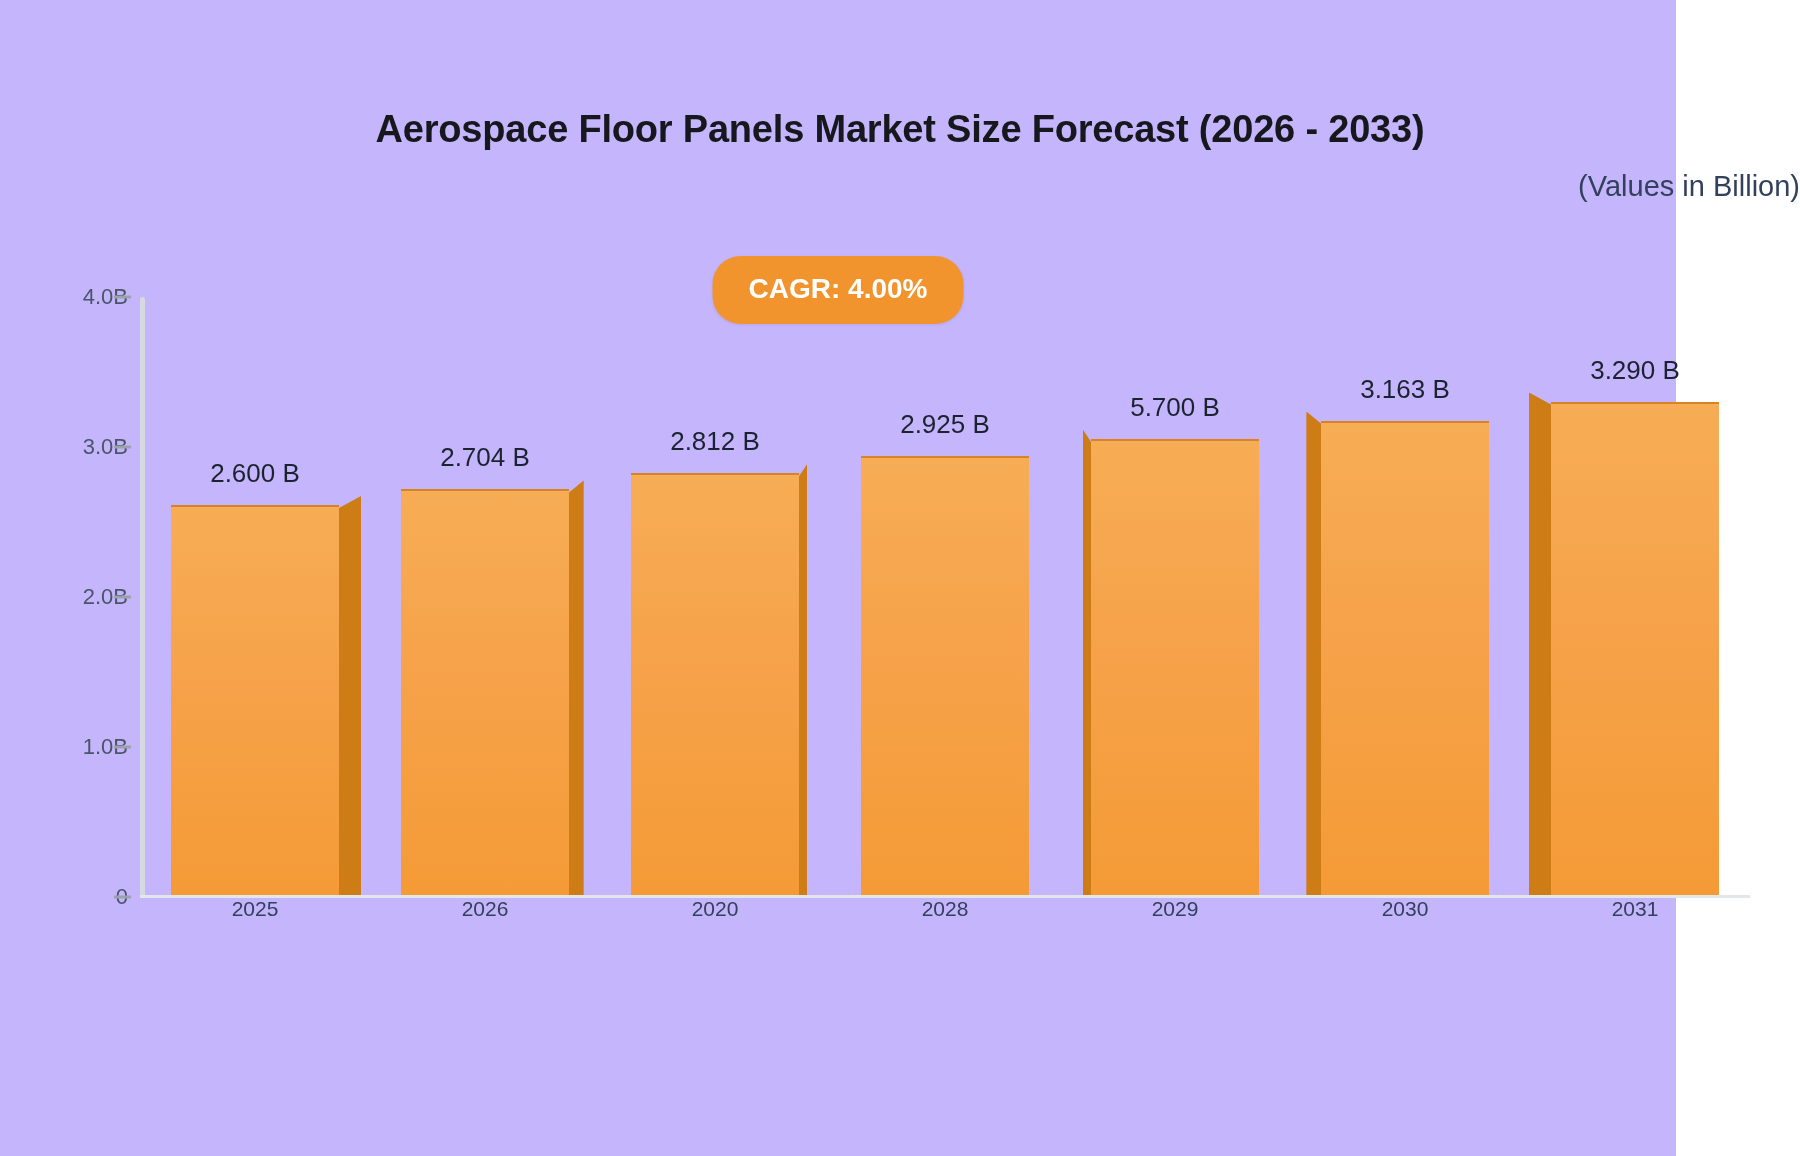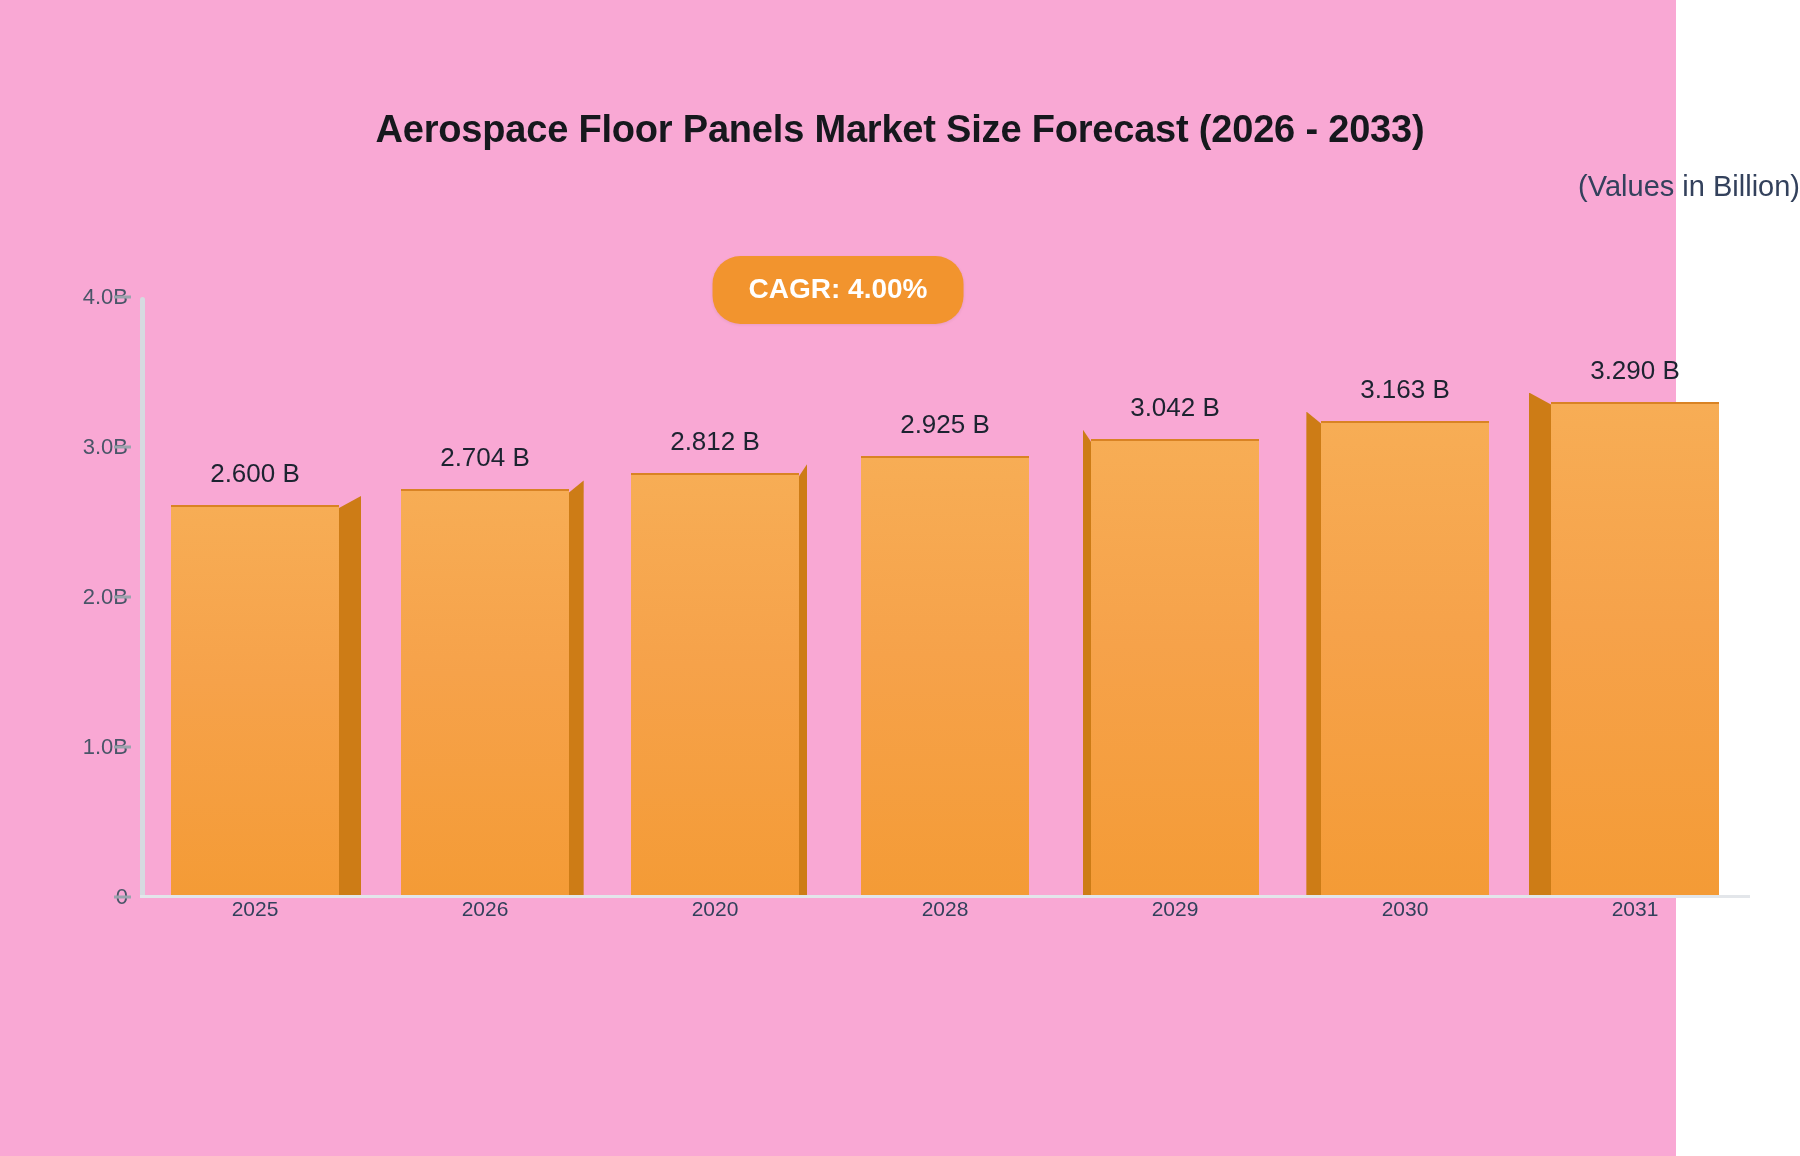--- a/index.html
+++ b/index.html
@@ -9,21 +9,21 @@
     height: 1156px;
     background: #ffffff;
     font-family: "Liberation Sans", sans-serif;
     overflow: hidden;
   }
 
   #chart-root {
     position: relative;
     width: 1676px;
     height: 1156px;
-    background: #f9a8d4;
+    background: #c4b5fd;
     text-decoration: underline;
   }
 
   
   #chart-title {
     position: absolute;
     top: 108px;
     left: 0;
     width: 1800px;
     text-align: center;
@@ -223,21 +223,21 @@
           <div class="bar-front" style="height: 421.8px;"></div>
           <div class="bar-value" style="bottom: 437.8px;">2.812 B</div>
         </div>
         <div class="bar-group" style="left: 721px; width: 168px;">
           <div class="bar-front" style="height: 438.75px;"></div>
           <div class="bar-value" style="bottom: 454.75px;">2.925 B</div>
         </div>
         <div class="bar-group" style="left: 951px; width: 168px;">
           <div class="bar-side left" style="width: 8px; height: 465.3px;"></div>
           <div class="bar-front" style="height: 456.3px;"></div>
-          <div class="bar-value" style="bottom: 472.3px;">3.042 B</div>
+          <div class="bar-value" style="bottom: 472.3px;">5.700 B</div>
         </div>
         <div class="bar-group" style="left: 1181px; width: 168px;">
           <div class="bar-side left" style="width: 14.6667px; height: 483.45px;"></div>
           <div class="bar-front" style="height: 474.45px;"></div>
           <div class="bar-value" style="bottom: 490.45px;">3.163 B</div>
         </div>
         <div class="bar-group" style="left: 1411px; width: 168px;">
           <div class="bar-side left" style="width: 22px; height: 502.5px;"></div>
           <div class="bar-front" style="height: 493.5px;"></div>
           <div class="bar-value" style="bottom: 509.5px;">3.290 B</div>

